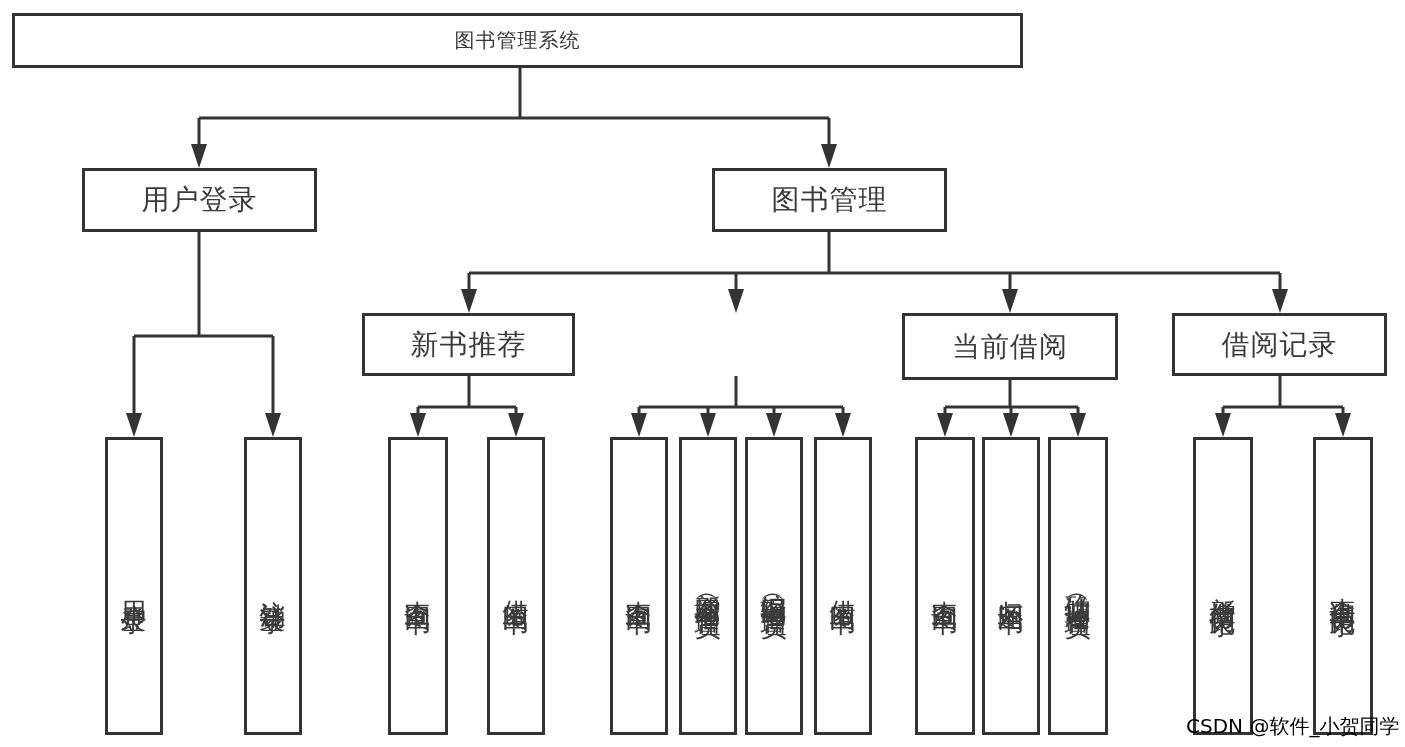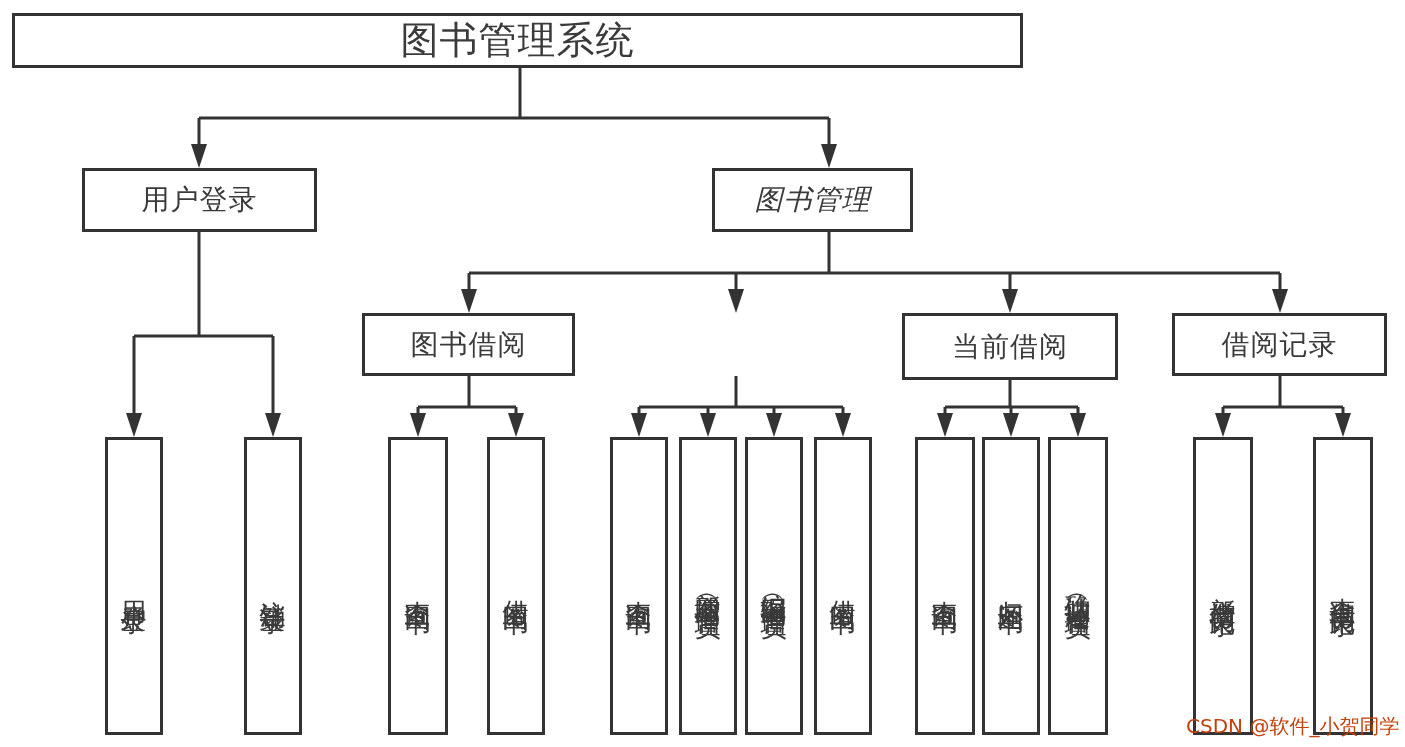--- a/index.html
+++ b/index.html
@@ -13,34 +13,34 @@
   svg.connectors{position:absolute;left:0;top:0;width:1405px;height:747px;}
   .box{
     position:absolute;
     box-sizing:border-box;
     border:3px solid #333333;
     background:#ffffff;
     display:flex;align-items:center;justify-content:center;
     color:#3a3a3a;
   }
   .hbox{font-size:28px;letter-spacing:1px;}
-  .root{font-size:38px;}
+  .root{font-size:20px;}
   .vbox .vtext{
     writing-mode:vertical-rl;
     text-orientation:mixed;
     font-size:26px;
     letter-spacing:3px;
     line-height:1;
     white-space:nowrap;
   }
   .watermark{
     position:absolute;
     left:1186px;top:713px;
     font-size:20px;
-    color:#c2410c;
+    color:#000000;
     letter-spacing:0px;
     white-space:nowrap;
     z-index:5;
   }
 </style>
 </head>
 <body>
 
 <div class="canvas">
 
@@ -94,26 +94,26 @@
     </g>
   </svg>
 
   <div class="box hbox root" style="left:12px;top:13px;width:1011px;height:55px;">
     <span>图书管理系统</span>
   </div>
 
   <div class="box hbox" style="left:82px;top:168px;width:235px;height:64px;">
     <span>用户登录</span>
   </div>
-  <div class="box hbox" style="left:712px;top:168px;width:201px;height:64px;font-style:italic;">
+  <div class="box hbox" style="left:712px;top:168px;width:235px;height:64px;">
     <span>图书管理</span>
   </div>
 
   <div class="box hbox" style="left:362px;top:313px;width:213px;height:63px;">
-    <span>图书借阅</span>
+    <span>新书推荐</span>
   </div>
   <div class="box hbox" style="left:902px;top:313px;width:216px;height:67px;">
     <span>当前借阅</span>
   </div>
   <div class="box hbox" style="left:1172px;top:313px;width:215px;height:63px;font-family:Liberation Mono, monospace;">
     <span>借阅记录</span>
   </div>
 
   <div class="box vbox" style="left:105px;top:437px;width:58px;height:298px;">
     <span class="vtext">用户登录</span>

